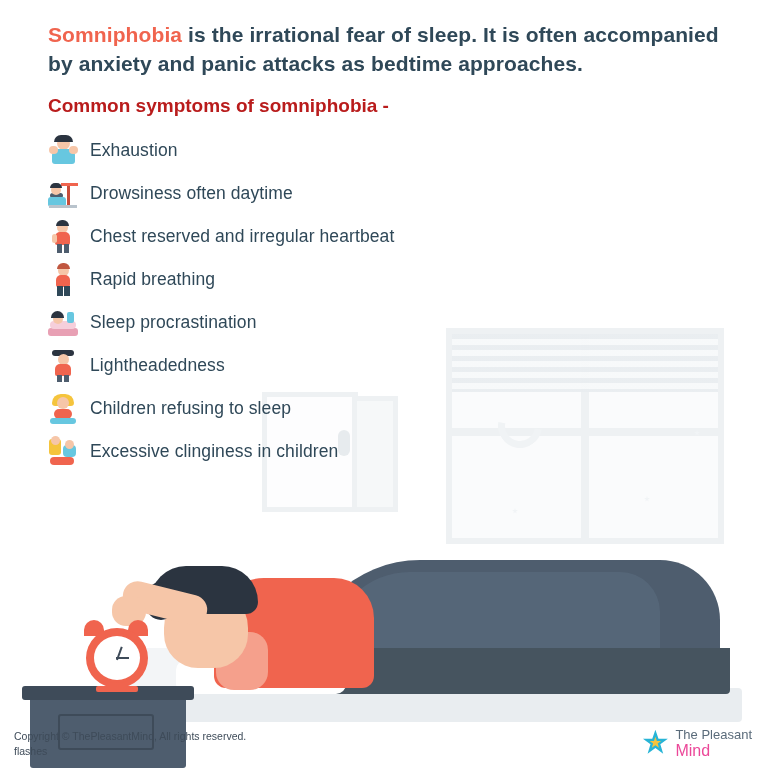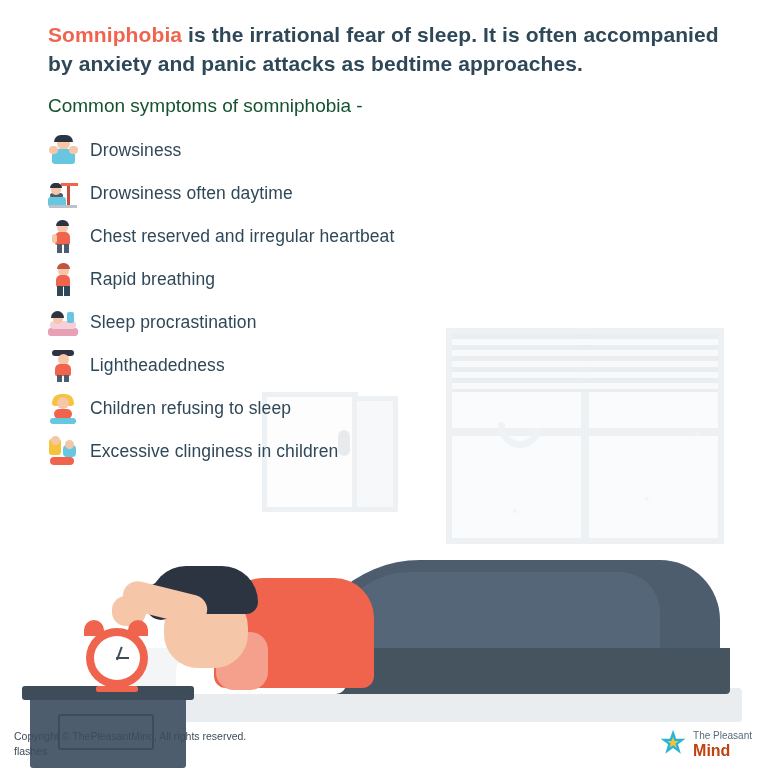--- a/index.html
+++ b/index.html
@@ -167,21 +167,21 @@
   .content {
     position: absolute; left: 6px; top: 0; width: 768px; padding: 20px 40px 0 42px;
   }
   .intro {
     font-size: 21px; line-height: 29px; color: #2f4858; font-weight: 700;
     letter-spacing: .1px;
   }
   .intro .kw { color: #f0644e; }
   .intro .rest { color: #2f4858; font-weight: 700; }
   .subhead {
-    margin-top: 17px; font-size: 19px; font-weight: 400; color: #14532d;
+    margin-top: 17px; font-size: 19px; font-weight: 700; color: #b91c1c;
   }
   .symptoms { margin-top: 12px; }
   .sym-row {
     display: flex; align-items: center; gap: 12px;
     height: 43px;
   }
   .sym-icon {
     width: 30px; height: 34px; flex: 0 0 30px;
     position: relative;
   }
@@ -214,22 +214,22 @@
     position: absolute; left: 0; top: 0; width: 26px; height: 26px;
     background: #27b4d6;
     clip-path: polygon(50% 0%, 62% 34%, 98% 34%, 69% 56%, 80% 92%, 50% 70%, 20% 92%, 31% 56%, 2% 34%, 38% 34%);
   }
   .brand-star-in {
     position: absolute; left: 7px; top: 7px; width: 12px; height: 12px;
     background: #f5c43c;
     clip-path: polygon(50% 0%, 62% 34%, 98% 34%, 69% 56%, 80% 92%, 50% 70%, 20% 92%, 31% 56%, 2% 34%, 38% 34%);
   }
   .brand-text { line-height: 1.05; }
-  .brand-top { font-size: 10px; color: #5a6b7a; margin-top: 11px; }
-  .brand-bottom { font-size: 16px; font-weight: 700; color: #c2410c; margin-top: 22px; }
+  .brand-top { font-size: 13px; color: #5a6b7a; margin-top: 11px; }
+  .brand-bottom { font-size: 16px; font-weight: 400; color: #ec4899; margin-top: 22px; }
 </style>
 </head>
 <body>
 
 <div id="stage">
 
   <div class="bg-layer">
     <div class="wall-band"></div>
     <div class="floor"></div>
 
@@ -283,21 +283,21 @@
     <div class="symptoms">
 
       <div class="sym-row">
         <span class="sym-icon">
           <i class="ic ic-head" style="left:9px;top:3px;width:13px;height:13px;background:#f6c6a8;"></i>
           <i class="ic" style="left:6px;top:1px;width:19px;height:7px;background:#2b3440;border-radius:9px 9px 0 0;"></i>
           <i class="ic" style="left:4px;top:15px;width:23px;height:15px;background:#67c7e0;border-radius:6px 6px 3px 3px;"></i>
           <i class="ic" style="left:1px;top:12px;width:9px;height:8px;background:#f6c6a8;border-radius:4px;"></i>
           <i class="ic" style="left:21px;top:12px;width:9px;height:8px;background:#f6c6a8;border-radius:4px;"></i>
         </span>
-        <span class="sym-label">Drowsiness</span>
+        <span class="sym-label">Exhaustion</span>
       </div>
 
       <div class="sym-row">
         <span class="sym-icon">
           <i class="ic" style="left:13px;top:6px;width:17px;height:3px;background:#f0644e;"></i>
           <i class="ic" style="left:19px;top:9px;width:3px;height:20px;background:#c94c3a;"></i>
           <i class="ic" style="left:2px;top:16px;width:13px;height:5px;background:#4e5d6e;border-radius:3px;"></i>
           <i class="ic ic-head" style="left:3px;top:8px;width:10px;height:10px;background:#f6c6a8;"></i>
           <i class="ic" style="left:2px;top:6px;width:12px;height:5px;background:#2b3440;border-radius:6px 6px 0 0;"></i>
           <i class="ic" style="left:0px;top:20px;width:18px;height:10px;background:#67c7e0;border-radius:3px;"></i>

